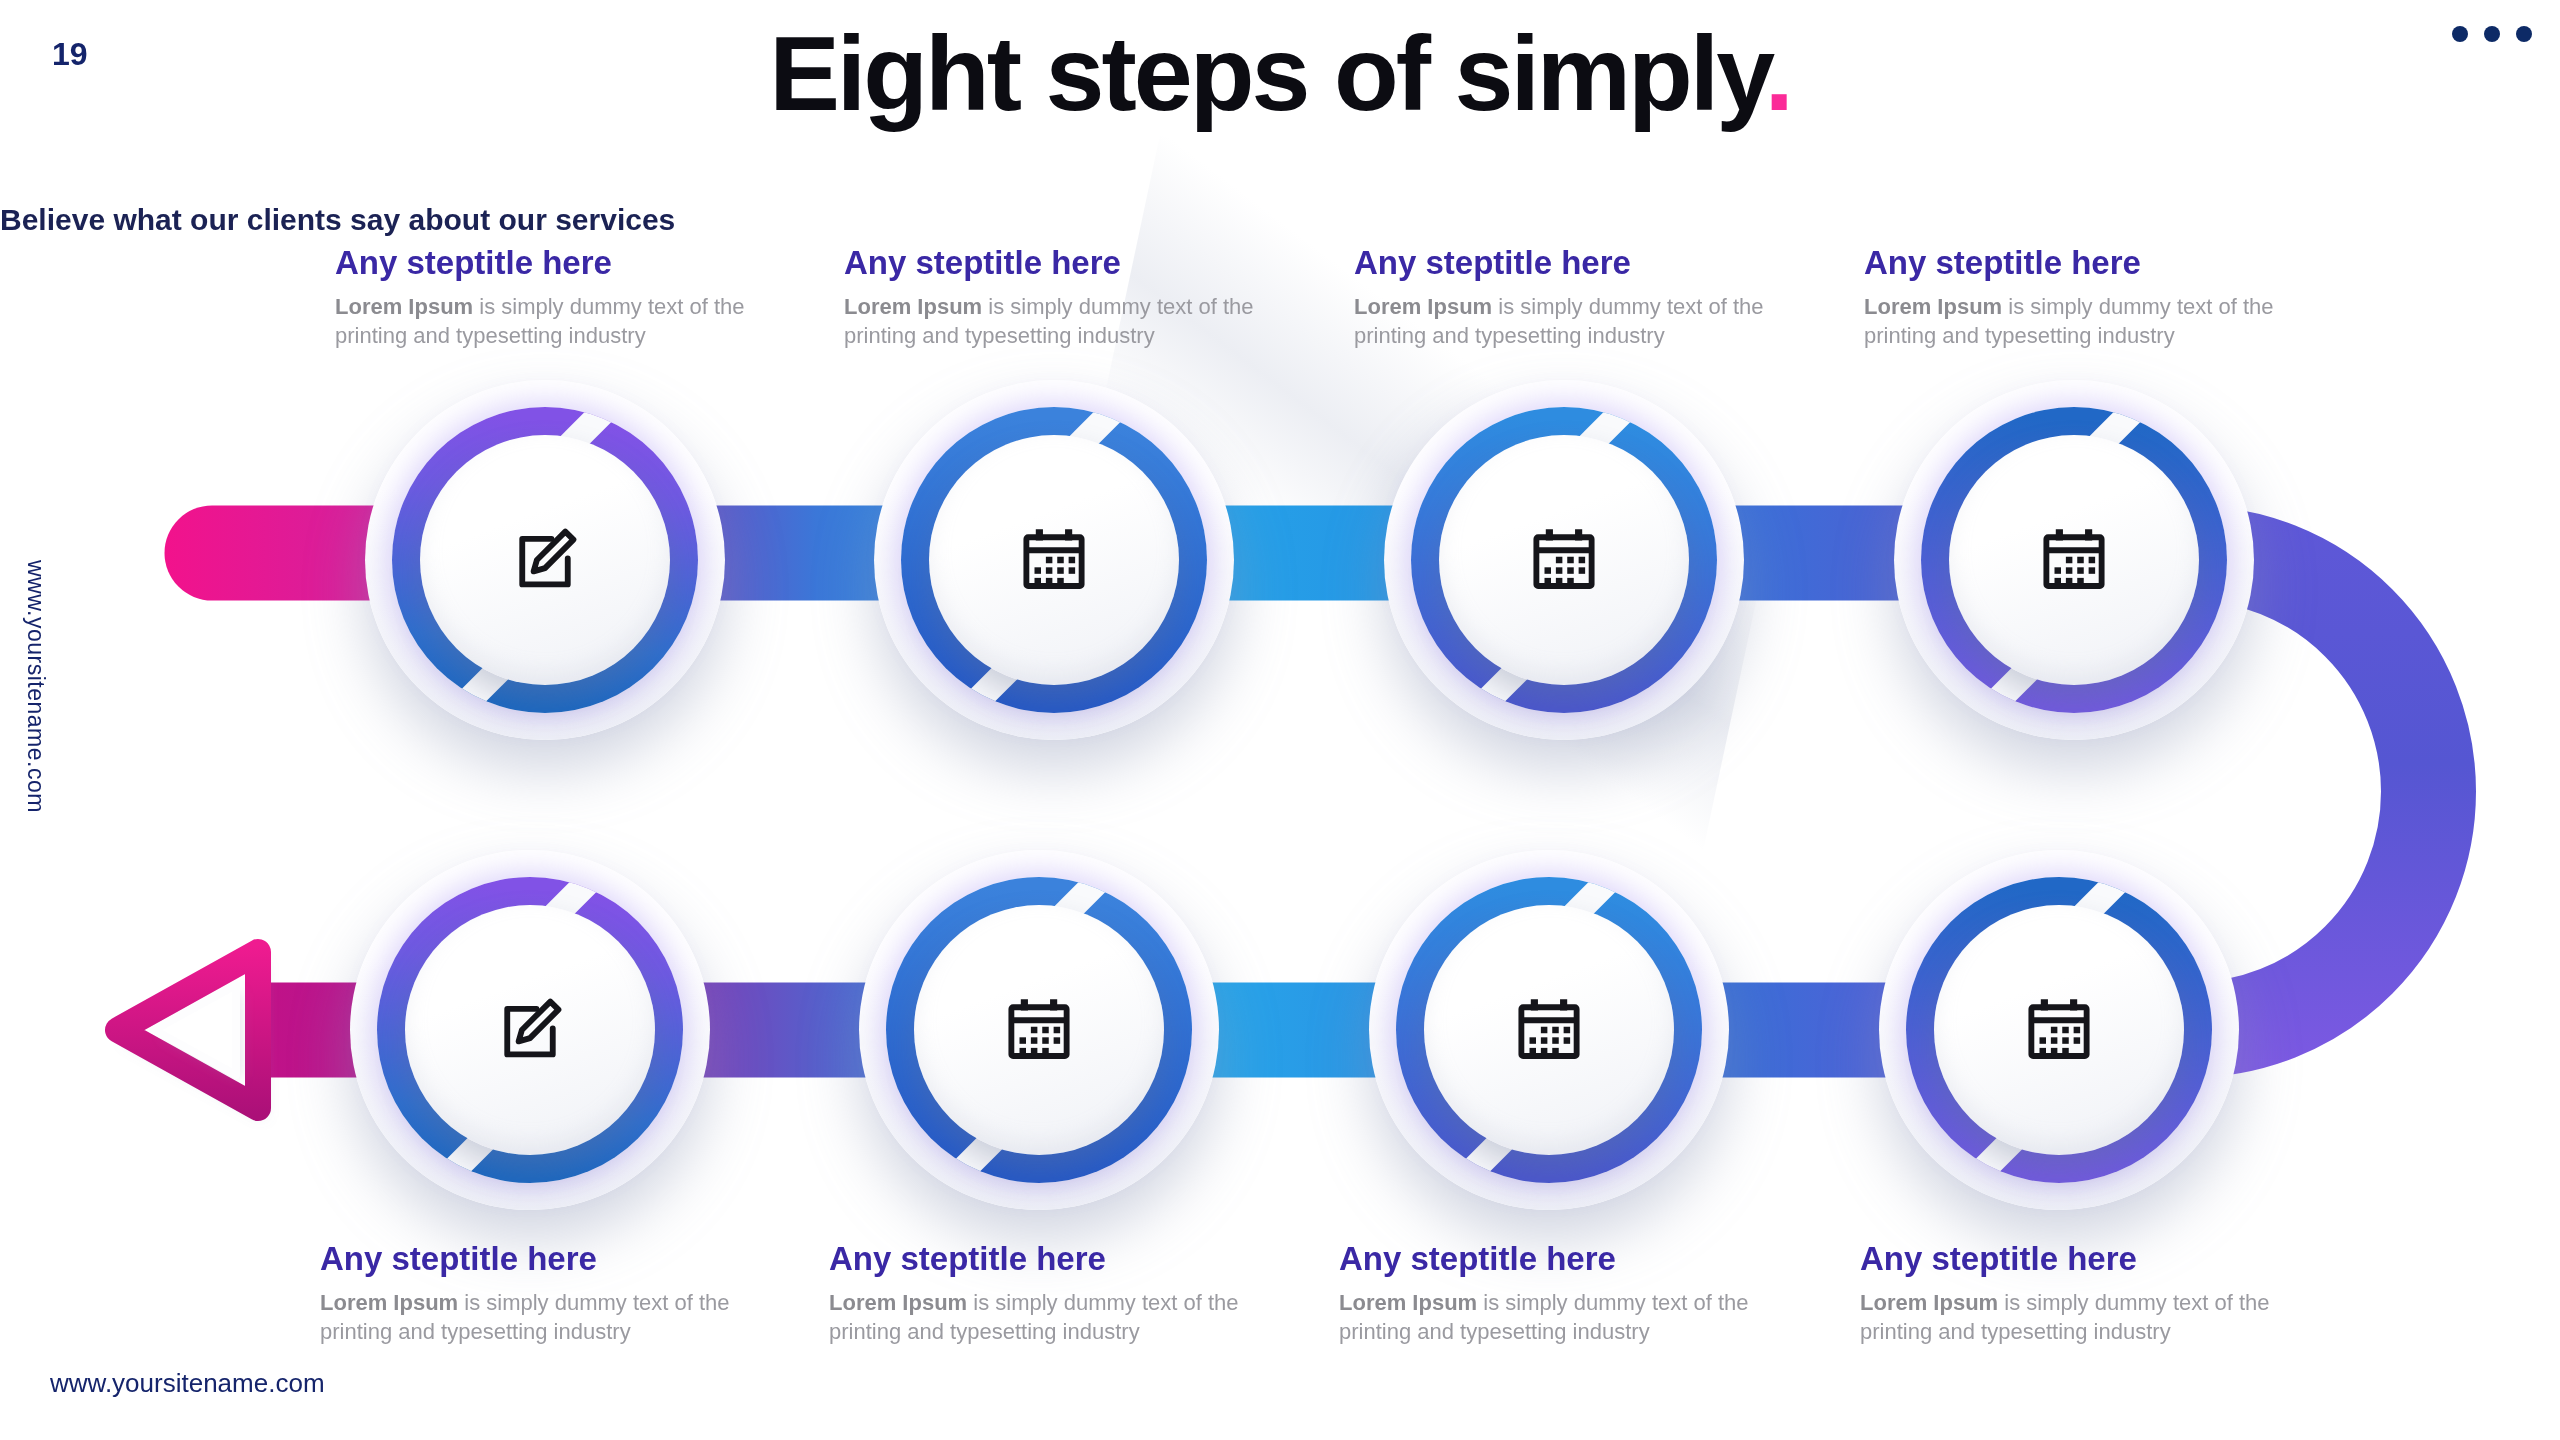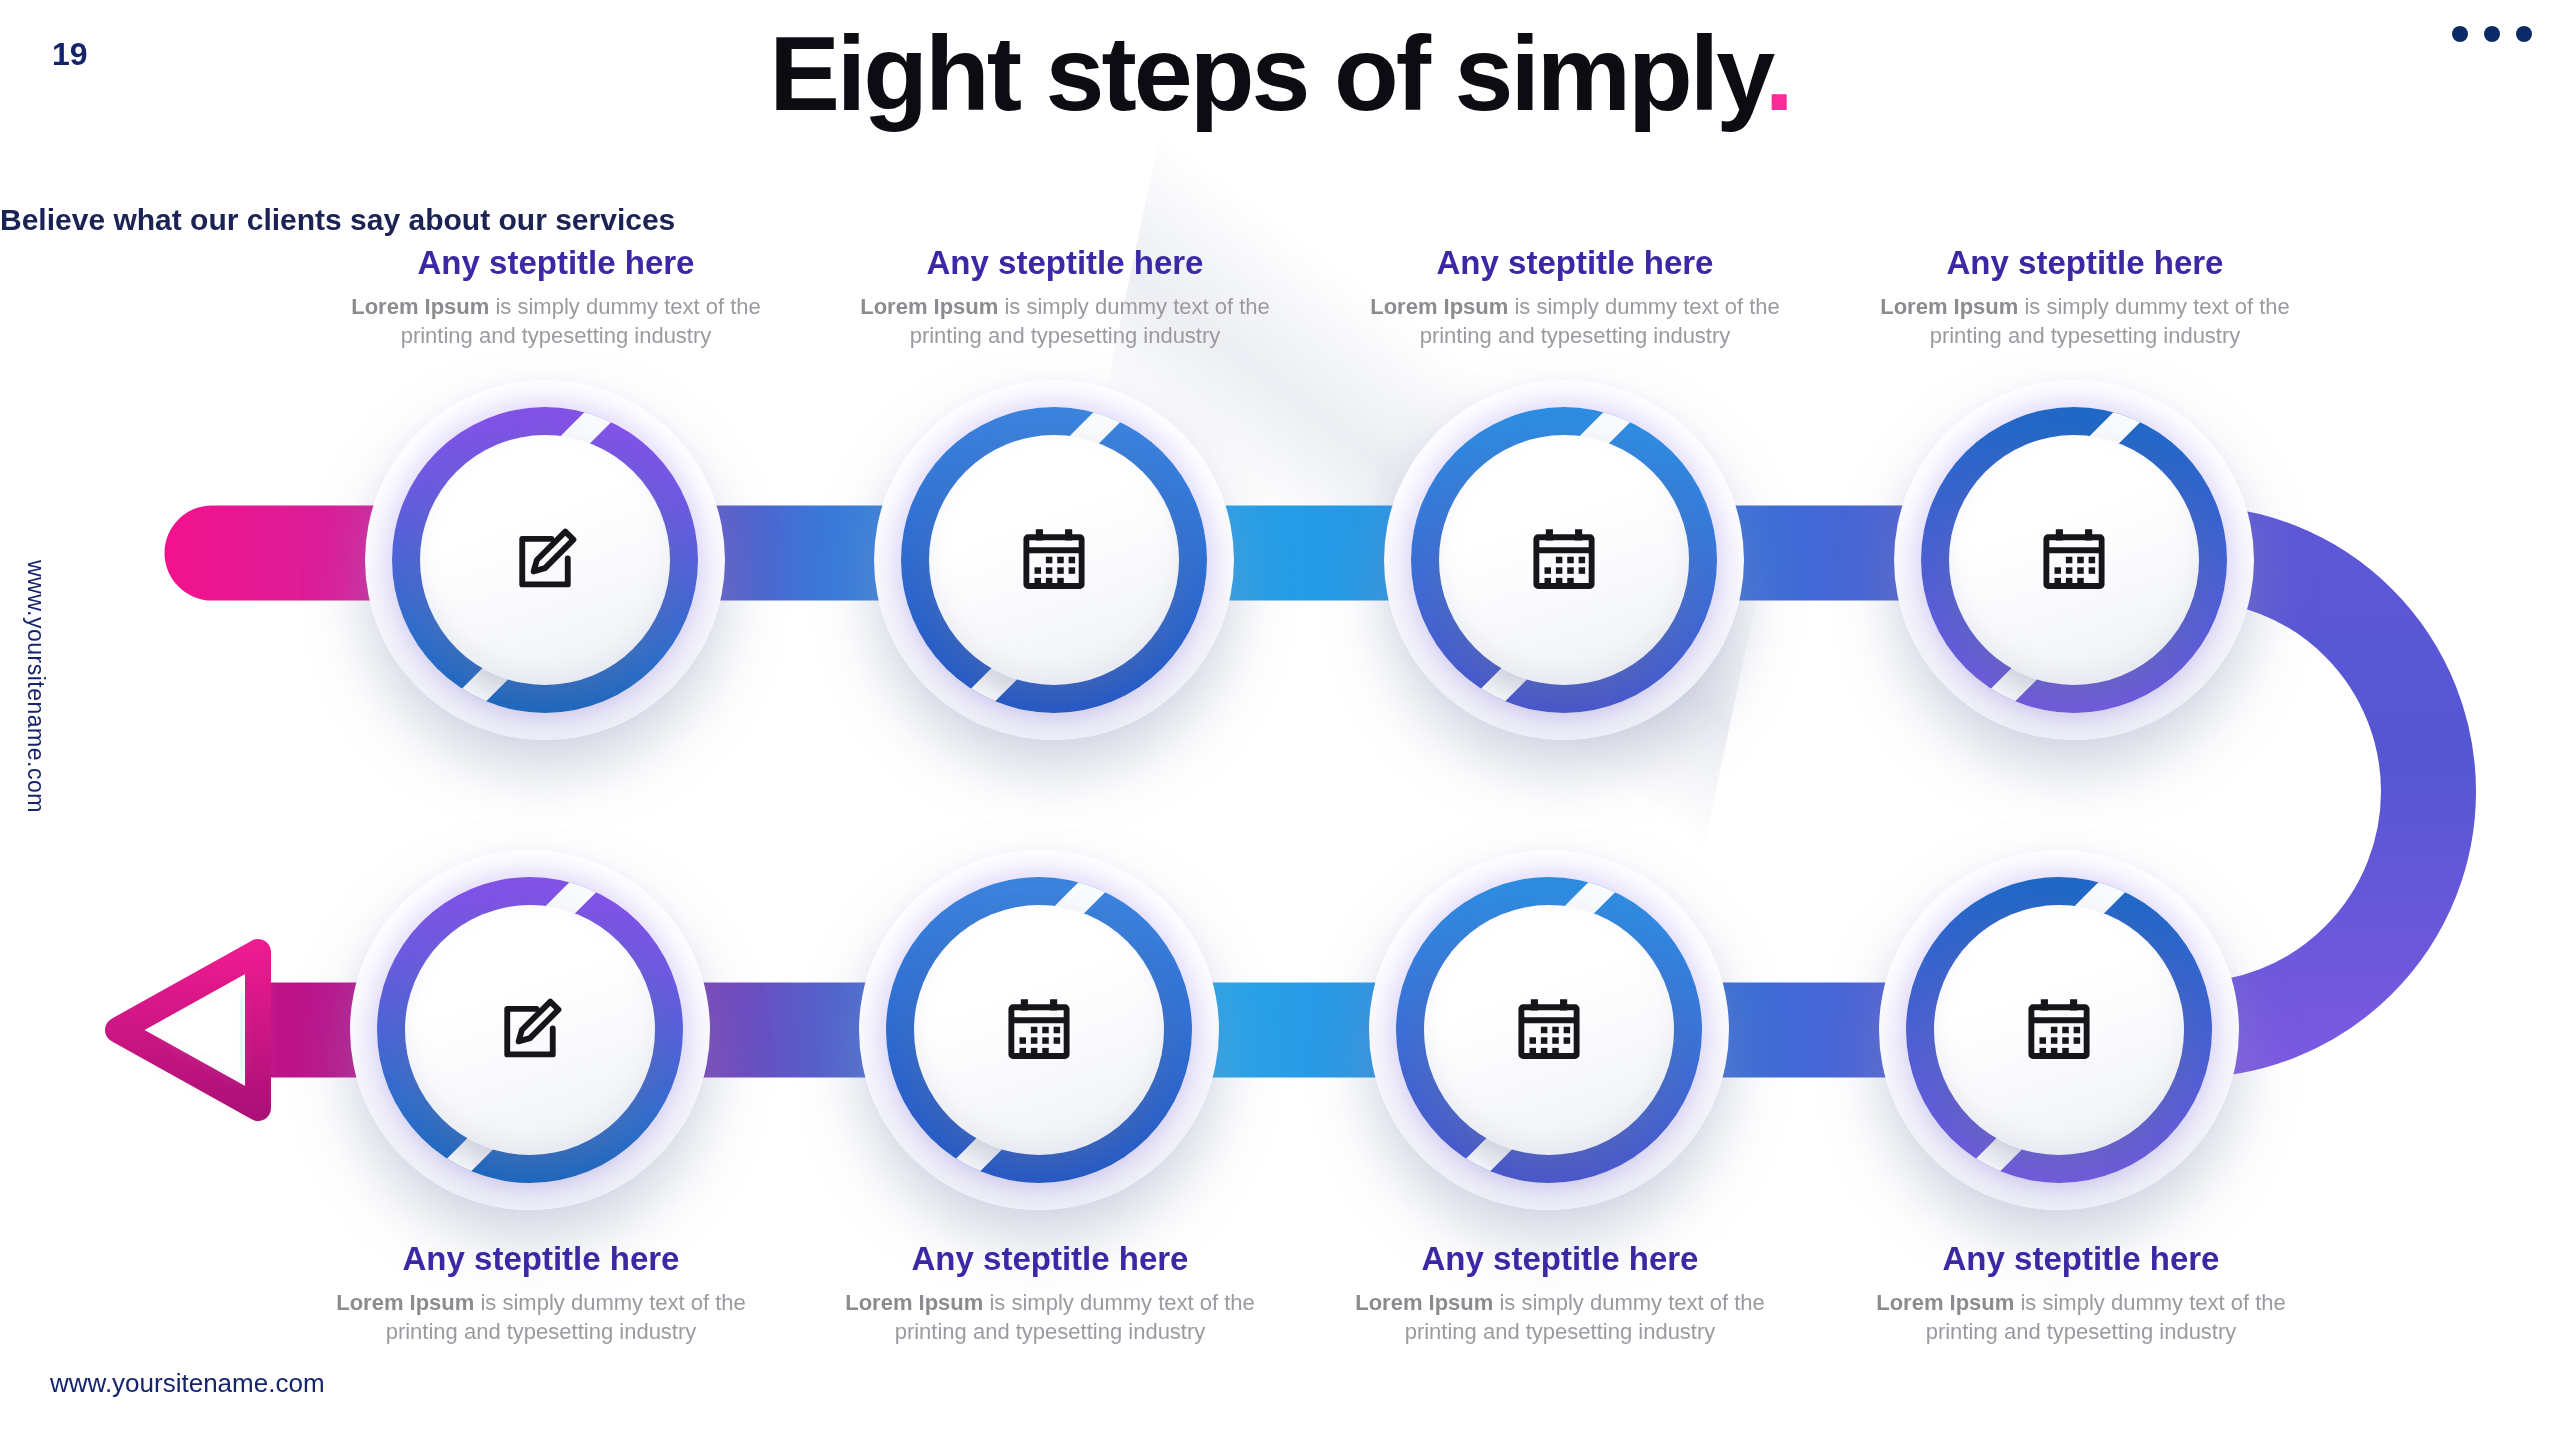--- a/index.html
+++ b/index.html
@@ -53,21 +53,21 @@
   .gap.g1{left:147px;top:6px;}
   .gap.g2{left:39px;top:268px;}
   .disc{
     position:absolute;inset:55px;border-radius:50%;
     background:linear-gradient(160deg,#ffffff 35%,#eff1f6);
     box-shadow:0 16px 30px rgba(105,115,150,.32), inset 0 -10px 22px rgba(185,190,210,.22);
     display:flex;align-items:center;justify-content:center;
   }
   .disc svg{width:78px;height:78px;}
   
-  .stepText{position:absolute;width:420px;text-align:center;z-index:3;margin-left:11px;}
+  .stepText{position:absolute;width:420px;text-align:left;z-index:3;}
   .stepText h3{margin:0 0 10px 0;font-size:33px;font-weight:bold;color:#3a28a5;}
   .stepText p{margin:0;font-size:22px;line-height:1.32;color:#9a9aa0;}
   .stepText p b{color:#8b8b90;font-weight:bold;}
 </style>
 </head>
 <body>
 
 <div id="slide">
 
   <div class="bgmark"></div>

